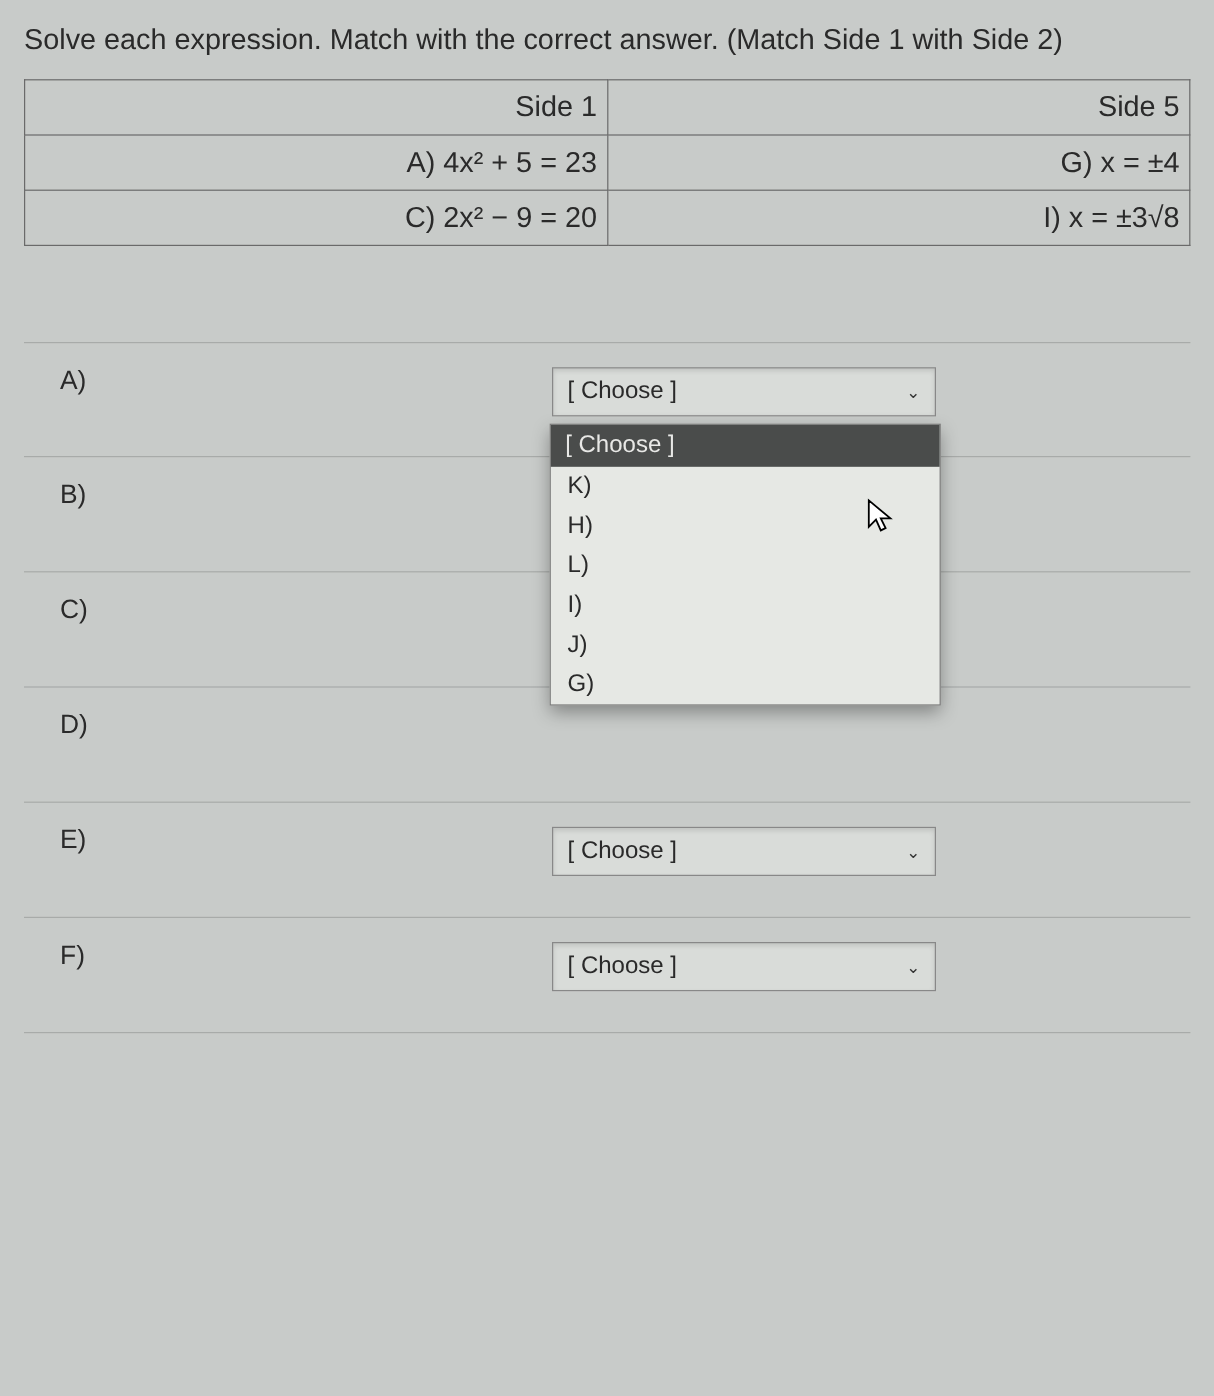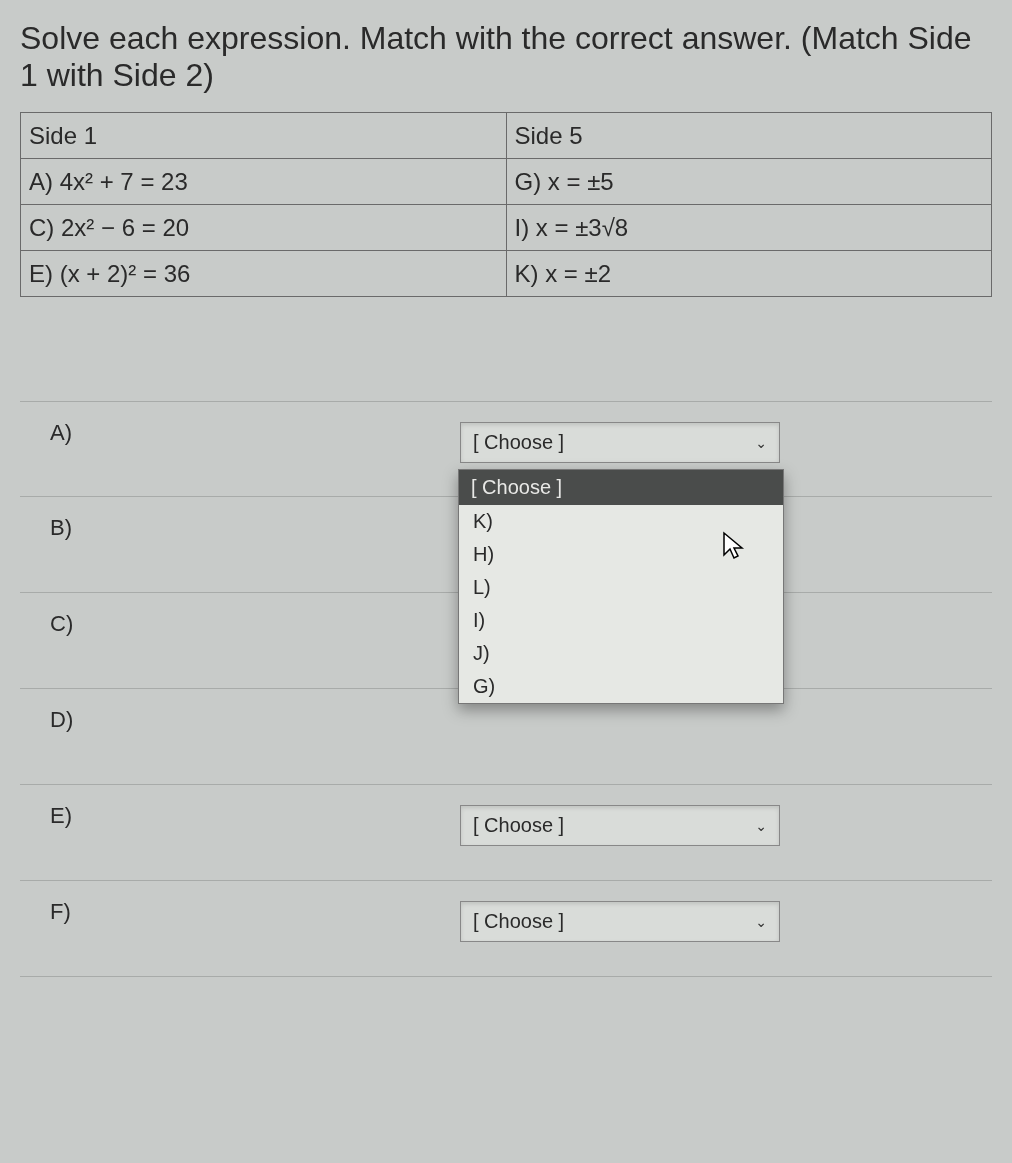--- a/index.html
+++ b/index.html
@@ -6,27 +6,28 @@
     body {
       font-family: Arial, Helvetica, sans-serif;
       background: #c8cbc9;
       padding: 20px;
       font-size: 22px;
       color: #2a2a2a;
       width: 1012px;
     }
     .instruction {
       margin-bottom: 18px;
-      font-size: 32px;
+      font-size: 24px;
     }
     .ref-table {
       border-collapse: collapse;
       width: 100%;
       border: 1px solid #6a6a6a;
-      margin-bottom: 104px;
+      margin-bottom: 80px;
+      text-align: right;
     }
     .ref-table td {
       border: 1px solid #6a6a6a;
       padding: 6px 8px;
       font-size: 24px;
       vertical-align: middle;
       height: 46px;
     }
     .ref-table td:first-child { width: 50%; }
     .answers {
@@ -96,30 +97,26 @@
 
 <div class="instruction">Solve each expression.  Match with the correct answer. (Match Side 1 with Side 2)</div>
 
 <table class="ref-table">
   <tbody>
       <tr>
     <td>Side 1</td>
     <td>Side 5</td>
   </tr>
   <tr>
-    <td>A) 4x² + 7 = 23</td>
-    <td>G) x = ±5</td>
+    <td>A) 4x² + 5 = 23</td>
+    <td>G) x = ±4</td>
   </tr>
   <tr>
-    <td>C) 2x² − 6 = 20</td>
+    <td>C) 2x² − 9 = 20</td>
     <td>I) x = ±3√8</td>
-  </tr>
-  <tr>
-    <td>E) (x + 2)² = 36</td>
-    <td>K) x = ±2</td>
   </tr>
 </tbody>
   </table>
 
 <div class="answers">
 
   <div class="answer-row" style="border-top:1px solid #a8aba9;">
     <span class="answer-label">A)</span>
     <div class="choose-box">
       <span>[ Choose ]</span>

